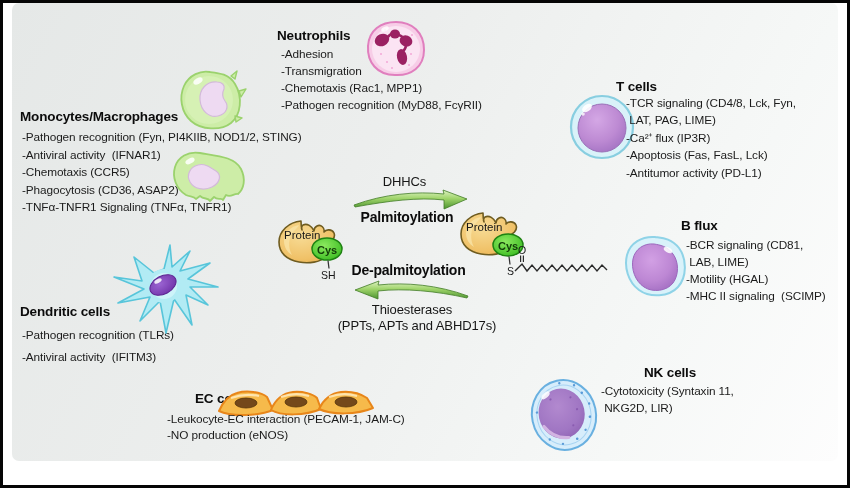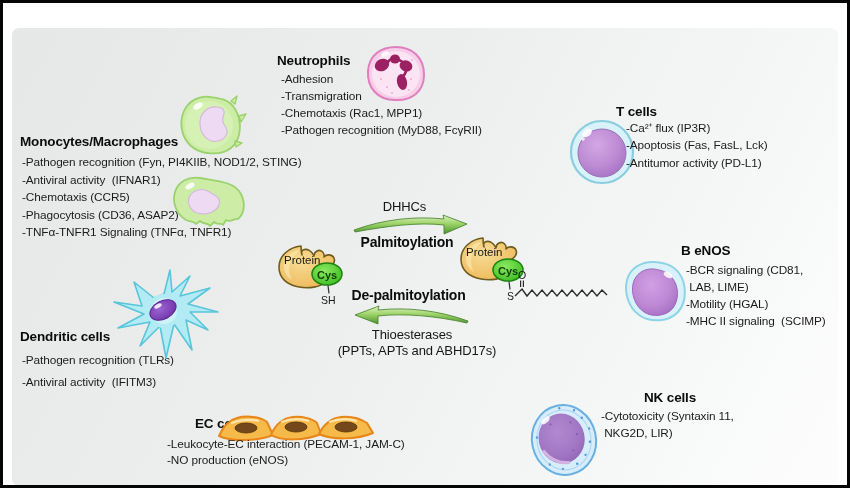--- a/index.html
+++ b/index.html
@@ -1,17 +1,17 @@
 <!DOCTYPE html>
 <html><head>
 <meta charset="utf-8">
 <style>
   html,body{margin:0;padding:0;background:#ffffff;}
   .frame{position:relative;width:850px;height:488px;box-sizing:border-box;border:3px solid #050505;background:#ffffff;overflow:hidden;font-family:"Liberation Sans",sans-serif;}
-  .panel{position:absolute;left:9px;top:25px;width:826px;height:458px;border-radius:7px;
+  .panel{position:absolute;left:9px;top:0;width:826px;height:458px;border-radius:7px;
          background:linear-gradient(118deg,#e5e8e7 0%,#eceeed 40%,#f6f8f7 78%,#fdfdfd 100%);text-decoration:underline;}
   .abs{position:absolute;}
   .title{font-weight:bold;font-size:13.5px;color:#0c0c0c;letter-spacing:-0.15px;white-space:nowrap;}
   .items{font-size:11.8px;color:#1b1b1b;letter-spacing:-0.1px;}
   .item{white-space:pre-wrap;}
   .lh17{line-height:17px;} .lh175{line-height:17.6px;} .lh174{line-height:17.4px;}
   .lh158{line-height:15.8px;} .lh22{line-height:22.4px;}
   .center-label{font-size:13px;color:#161616;text-align:center;letter-spacing:-0.1px;white-space:nowrap;}
   .center-bold{font-size:14px;font-weight:bold;color:#0c0c0c;text-align:center;letter-spacing:-0.2px;white-space:nowrap;}
   svg{display:block;overflow:visible;}
@@ -92,26 +92,28 @@
             <stop offset="60%" stop-color="#bd8ad3"></stop>
             <stop offset="100%" stop-color="#a271c2"></stop>
         </radialGradient>
       </defs>
       <circle cx="34" cy="34" r="31" fill="#d9f2f9" stroke="#88cee0" stroke-width="2.2"></circle>
       <circle cx="34" cy="35" r="24" fill="url(#gradT)" stroke="#9a71b8" stroke-width="1"></circle>
       <ellipse cx="19" cy="15" rx="5.5" ry="3.4" transform="rotate(-35 19 15)" fill="#ffffff" opacity="0.9"></ellipse>
       <circle cx="15" cy="21" r="1.8" fill="#ffffff" opacity="0.8"></circle>
     </svg>
     <div class="abs items lh174" style="left:614px;top:92px;">
+      <div class="item">-TCR signaling (CD4/8, Lck, Fyn,
+ LAT, PAG, LIME)</div>
       <div class="item">-Ca²⁺ flux (IP3R)</div>
       <div class="item">-Apoptosis (Fas, FasL, Lck)</div>
       <div class="item">-Antitumor activity (PD-L1)</div>
     </div>
 
-    <div class="abs title" style="left:669px;top:215px;">B eNOS</div>
+    <div class="abs title" style="left:669px;top:215px;">B flux</div>
     <svg class="abs" style="left:610px;top:232px;" width="66" height="66" viewBox="0 0 66 66">
       <defs>
         <radialGradient id="gradB" cx="42%" cy="35%" r="75%">
           <stop offset="0%" stop-color="#d2a0e4"></stop>
             <stop offset="60%" stop-color="#bd87d4"></stop>
             <stop offset="100%" stop-color="#a06cc0"></stop>
         </radialGradient>
       </defs>
       <path d="M33,2 C20,1 8,8 5,20 C2,32 6,47 17,55 C28,63 47,62 56,52 C65,42 65,24 57,13 C49,3 40,3 33,2 Z" fill="#d9f2fa" stroke="#8fd3e7" stroke-width="2"></path>
       <path d="M32,9 C22,8 13,14 11,24 C9,34 13,46 22,52 C31,58 45,56 51,48 C57,40 57,27 51,19 C45,11 38,10 32,9 Z" fill="url(#gradB)" stroke="#9c68bd" stroke-width="1"></path>

